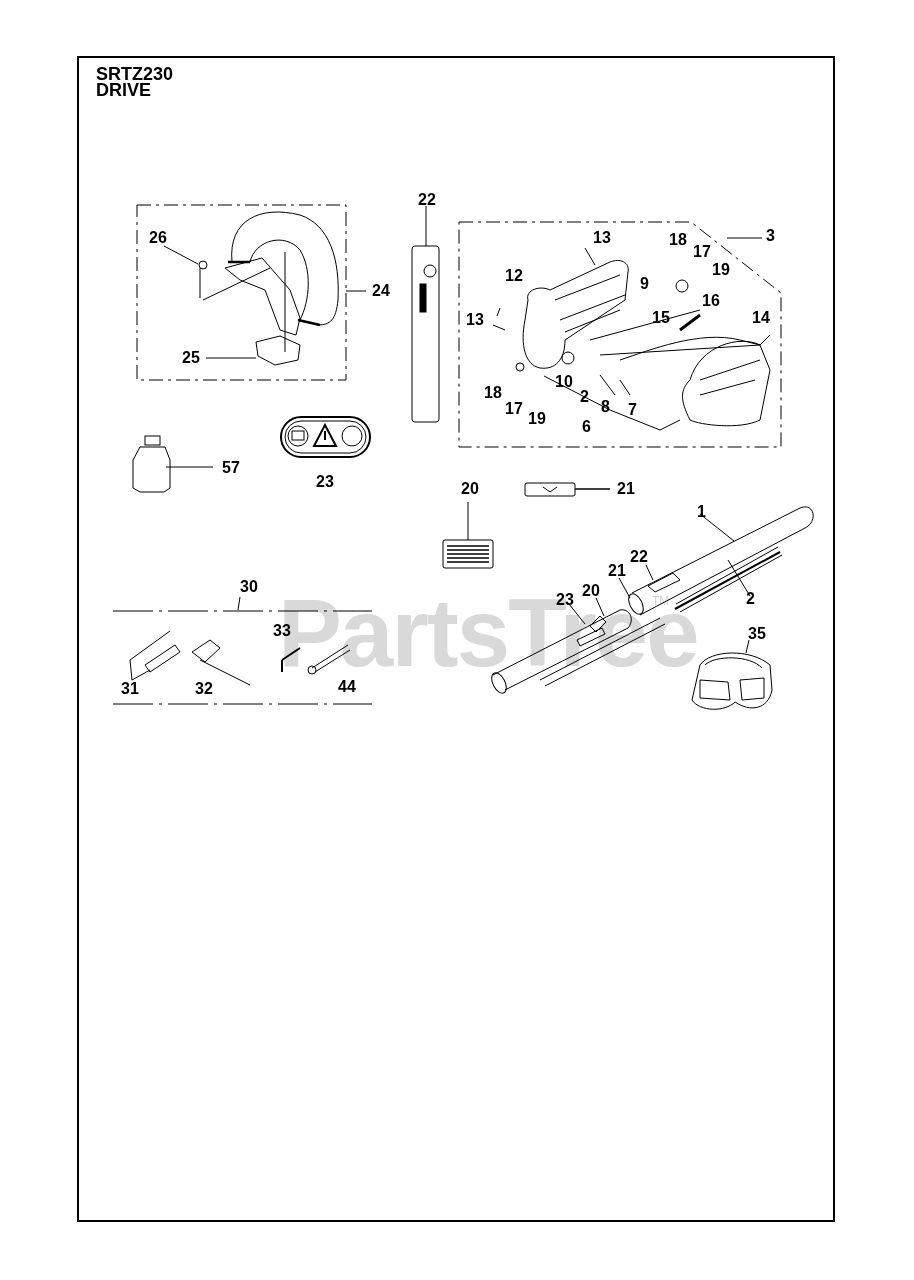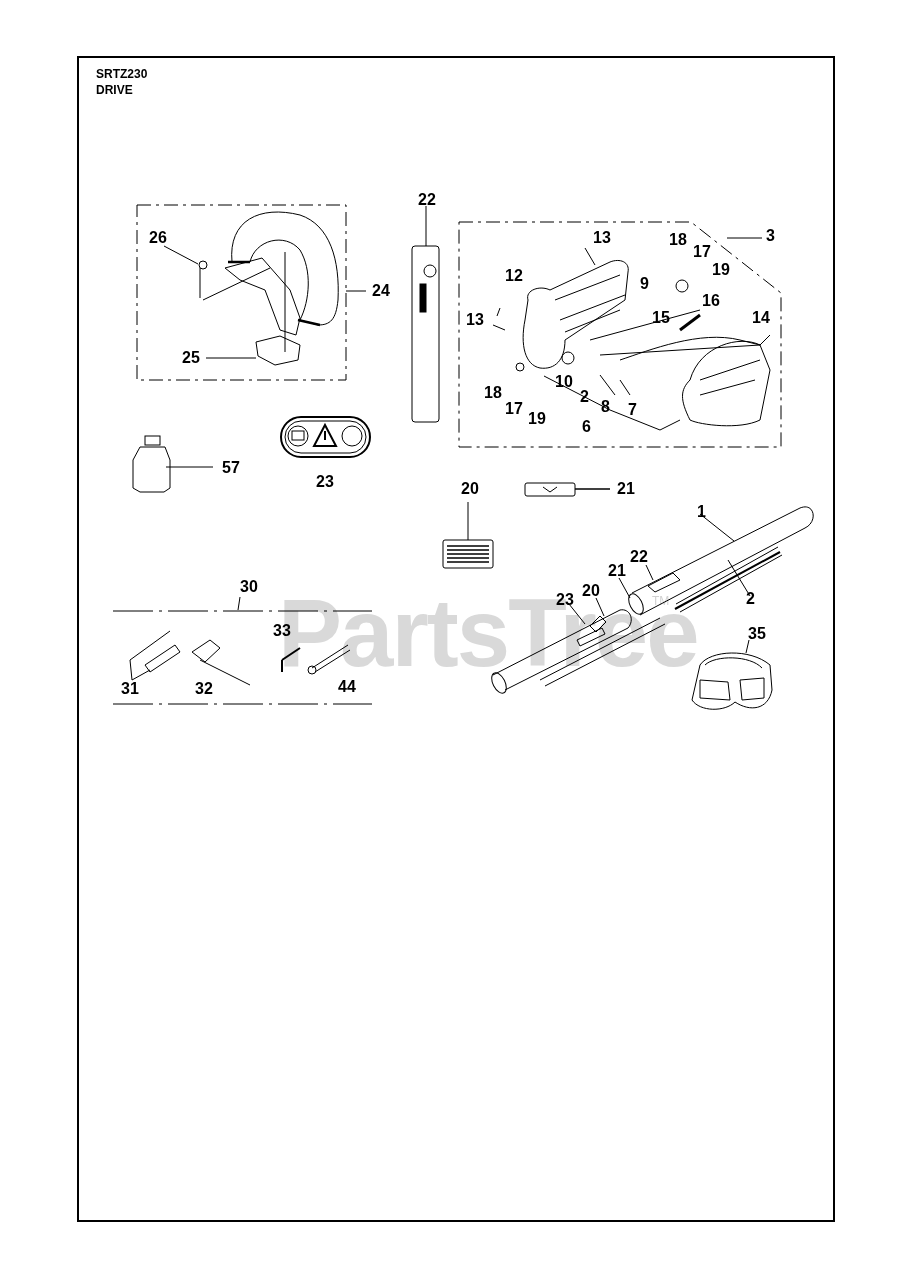--- a/index.html
+++ b/index.html
@@ -1,18 +1,18 @@
 <!DOCTYPE html>
 <html><head>
 <meta charset="utf-8">
 <style>
   html,body{margin:0;padding:0;background:#fff;}
   body{width:914px;height:1280px;position:relative;overflow:hidden;font-family:"Liberation Sans",sans-serif;}
   .frame{position:absolute;left:77px;top:56px;width:758px;height:1166px;border:2px solid #000;box-sizing:border-box;}
-  .hdr{position:absolute;left:96px;top:66px;font-weight:bold;font-size:12px;line-height:16px;color:#000;}
+  .hdr{position:absolute;left:96px;top:66px;font-weight:bold;font-size:18px;line-height:16px;color:#000;}
   .lbl{position:absolute;font-weight:bold;font-size:16px;color:#000;line-height:12px;}
   svg.dg{position:absolute;left:0;top:0;}
   .wm{position:absolute;left:230px;top:585px;font-family:Liberation Sans, sans-serif;font-weight:bold;font-size:96px;color:rgba(120,120,120,0.28);letter-spacing:-2px;line-height:96px;margin-left:48px;}
   .tm{position:absolute;left:652px;top:594px;font-size:12px;color:rgba(120,120,120,0.35);}
 </style>
 </head>
 <body>
 
 <div class="frame"></div>
 

